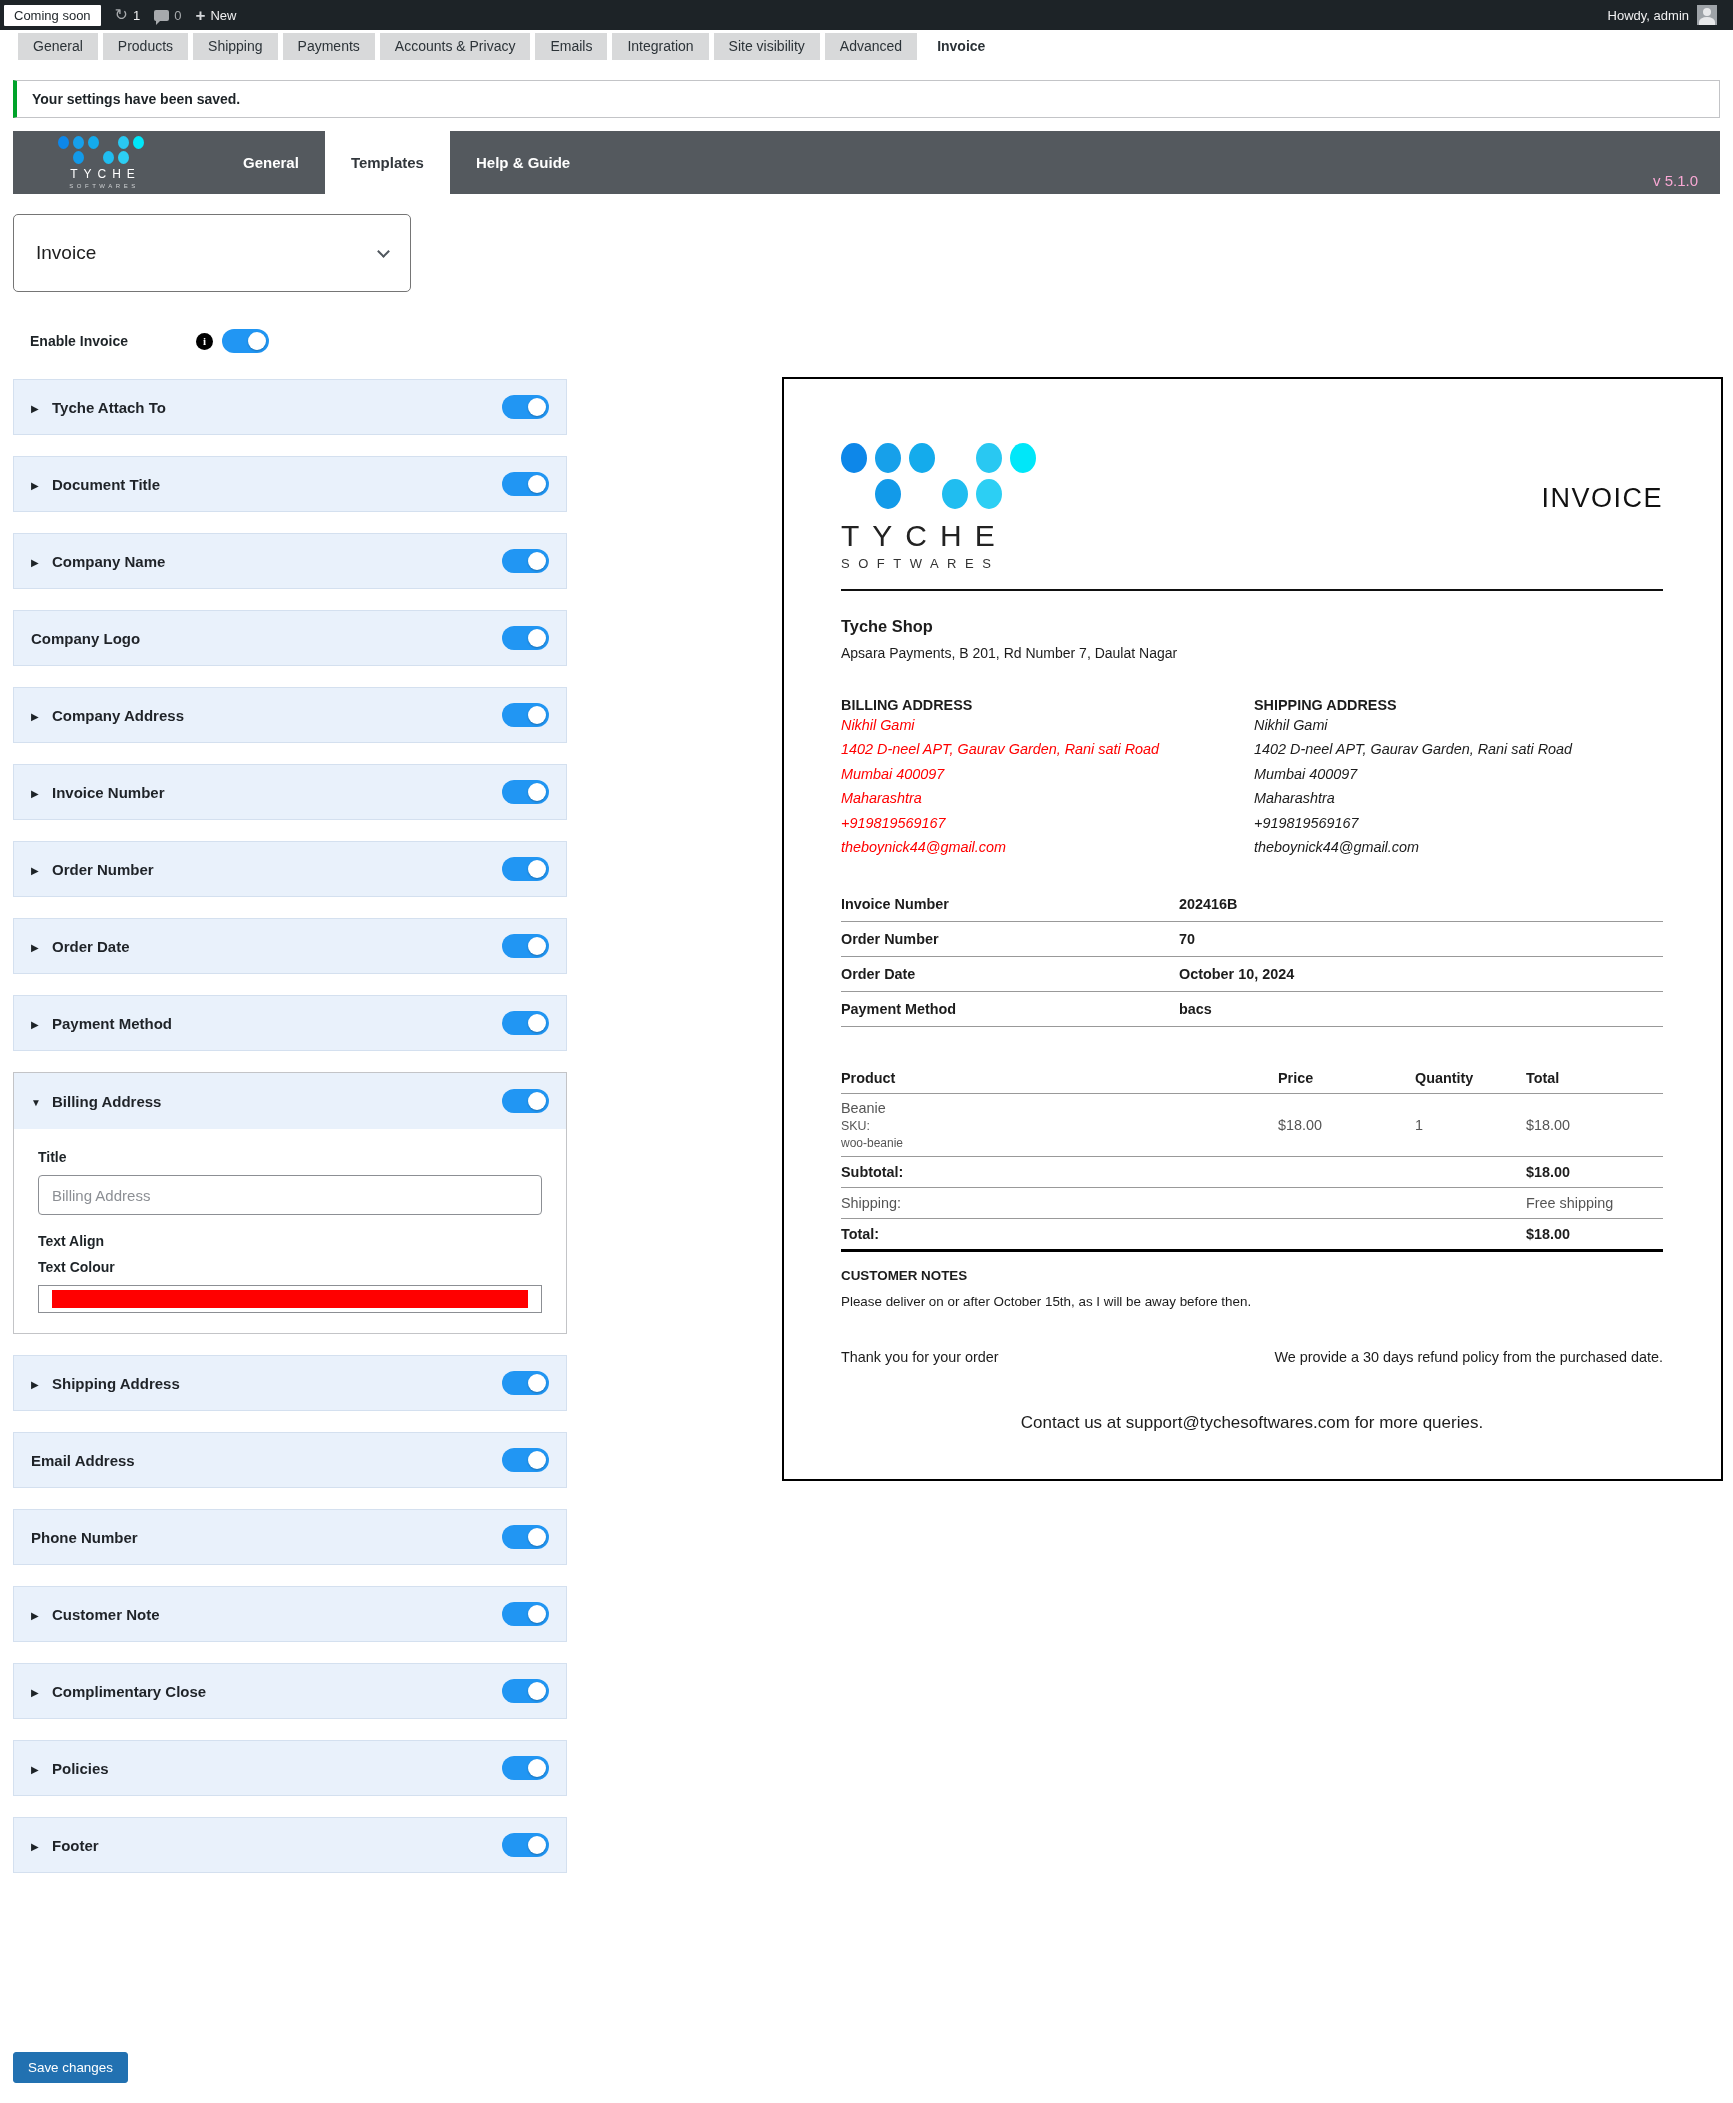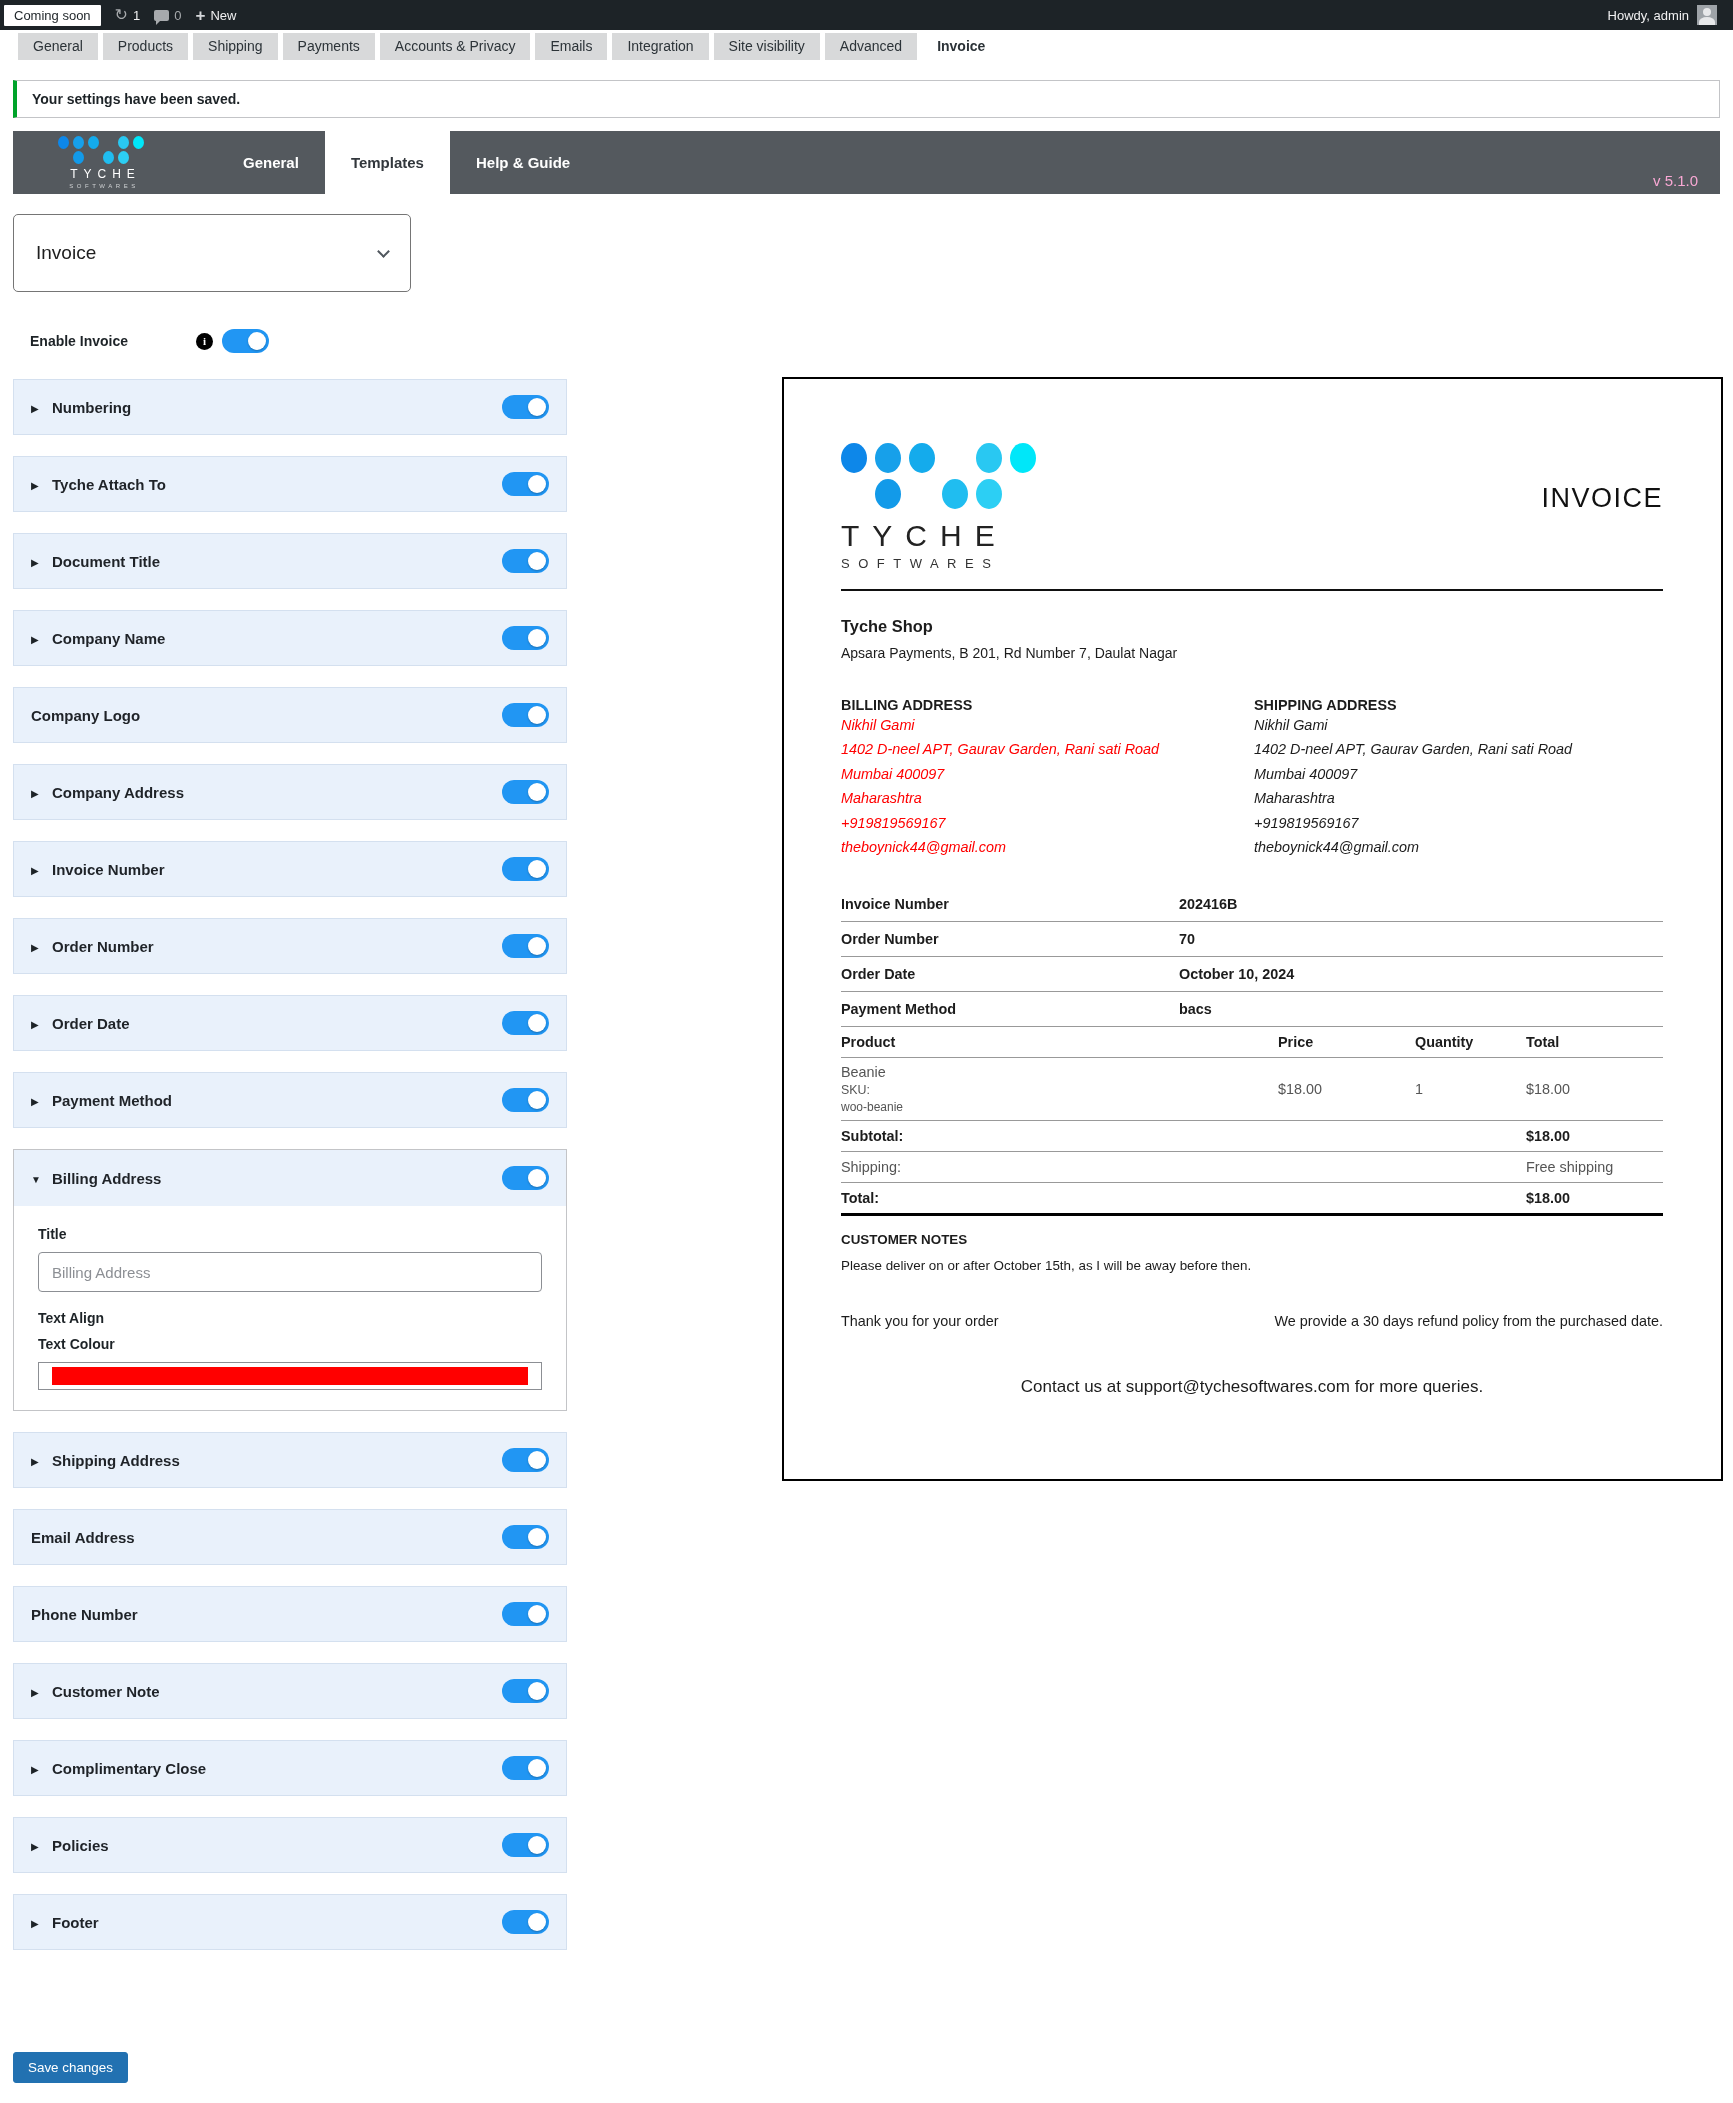--- a/index.html
+++ b/index.html
@@ -92,21 +92,21 @@
   .pv-hr { border:none; border-top:2px solid #111; margin-top:18px; }
   .pv-shop { font-size:16.4px; font-weight:700; margin-top:26px; }
   .pv-shop-addr { font-size:14px; margin-top:9px; }
   .pv-addrs { display:grid; grid-template-columns:413px auto; margin-top:36px; }
   .pv-addr-head { font-size:14.4px; font-weight:700; }
   .pv-addr-line { font-size:14.4px; font-style:italic; line-height:24.4px; }
   .pv-addr-col .pv-addr-line:first-of-type { margin-top:4px; }
   .red { color:#ff0000; }
   .pv-meta { margin-top:28px; }
   .pv-meta-row { display:grid; grid-template-columns:338px auto; padding:9px 0; border-bottom:1px solid #999; font-size:14.4px; font-weight:700; }
-  .pv-table { }
+  .pv-table { margin-top:36px; }
   .pv-tr { display:grid; grid-template-columns:437px 137px 111px auto; align-items:center; }
   .pv-thead { font-size:14.4px; font-weight:700; padding:7px 0; border-bottom:1px solid #999; }
   .pv-prod-row { padding:6px 0; border-bottom:1px solid #999; color:#555; }
   .pv-prod-name { font-size:14.4px; }
   .pv-prod-sku { font-size:12.4px; margin-top:3px; }
   .pv-prod-sku2 { font-size:12px; margin-top:3px; }
   .pv-cell { font-size:14.4px; color:#555; }
   .pv-total-row { padding:7px 0; border-bottom:1px solid #999; font-size:14.4px; }
   .pv-total-row.bold { font-weight:700; color:#1c1c1c; }
   .pv-total-row.gray { color:#555; }
@@ -191,27 +191,20 @@
   <div class="enable-row">
     <span class="enable-label">Enable Invoice</span>
     <span class="info-icon"></span>
     <span class="toggle">
         <span class="knob"></span>
       </span>
   </div>
 
   <div class="sections">
 
-    <div class="sec-row">
-      <span class="tri-r"></span>
-      <span class="sec-label">Numbering</span>
-      <span class="toggle">
-          <span class="knob"></span>
-        </span>
-    </div>
 
     <div class="sec-row">
       <span class="tri-r"></span>
       <span class="sec-label">Tyche Attach To</span>
       <span class="toggle">
           <span class="knob"></span>
         </span>
     </div>
 
     <div class="sec-row">

